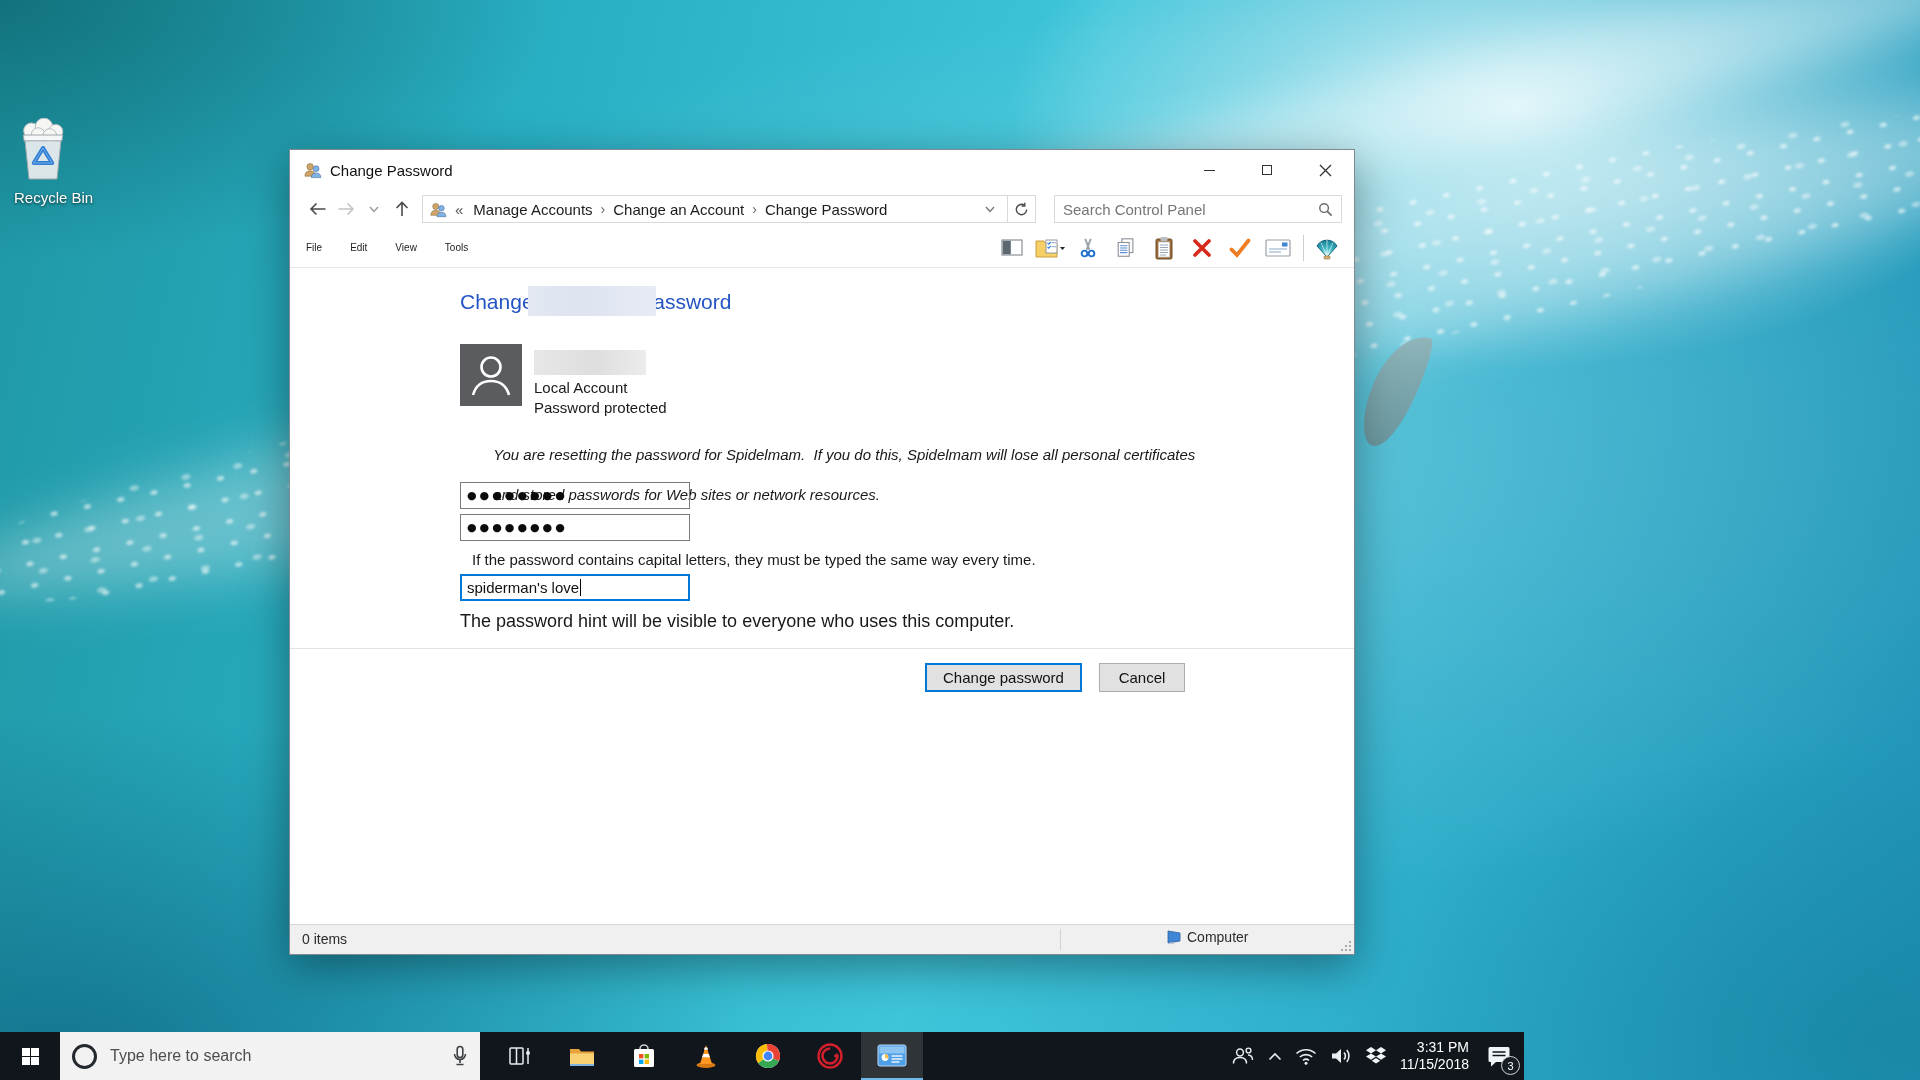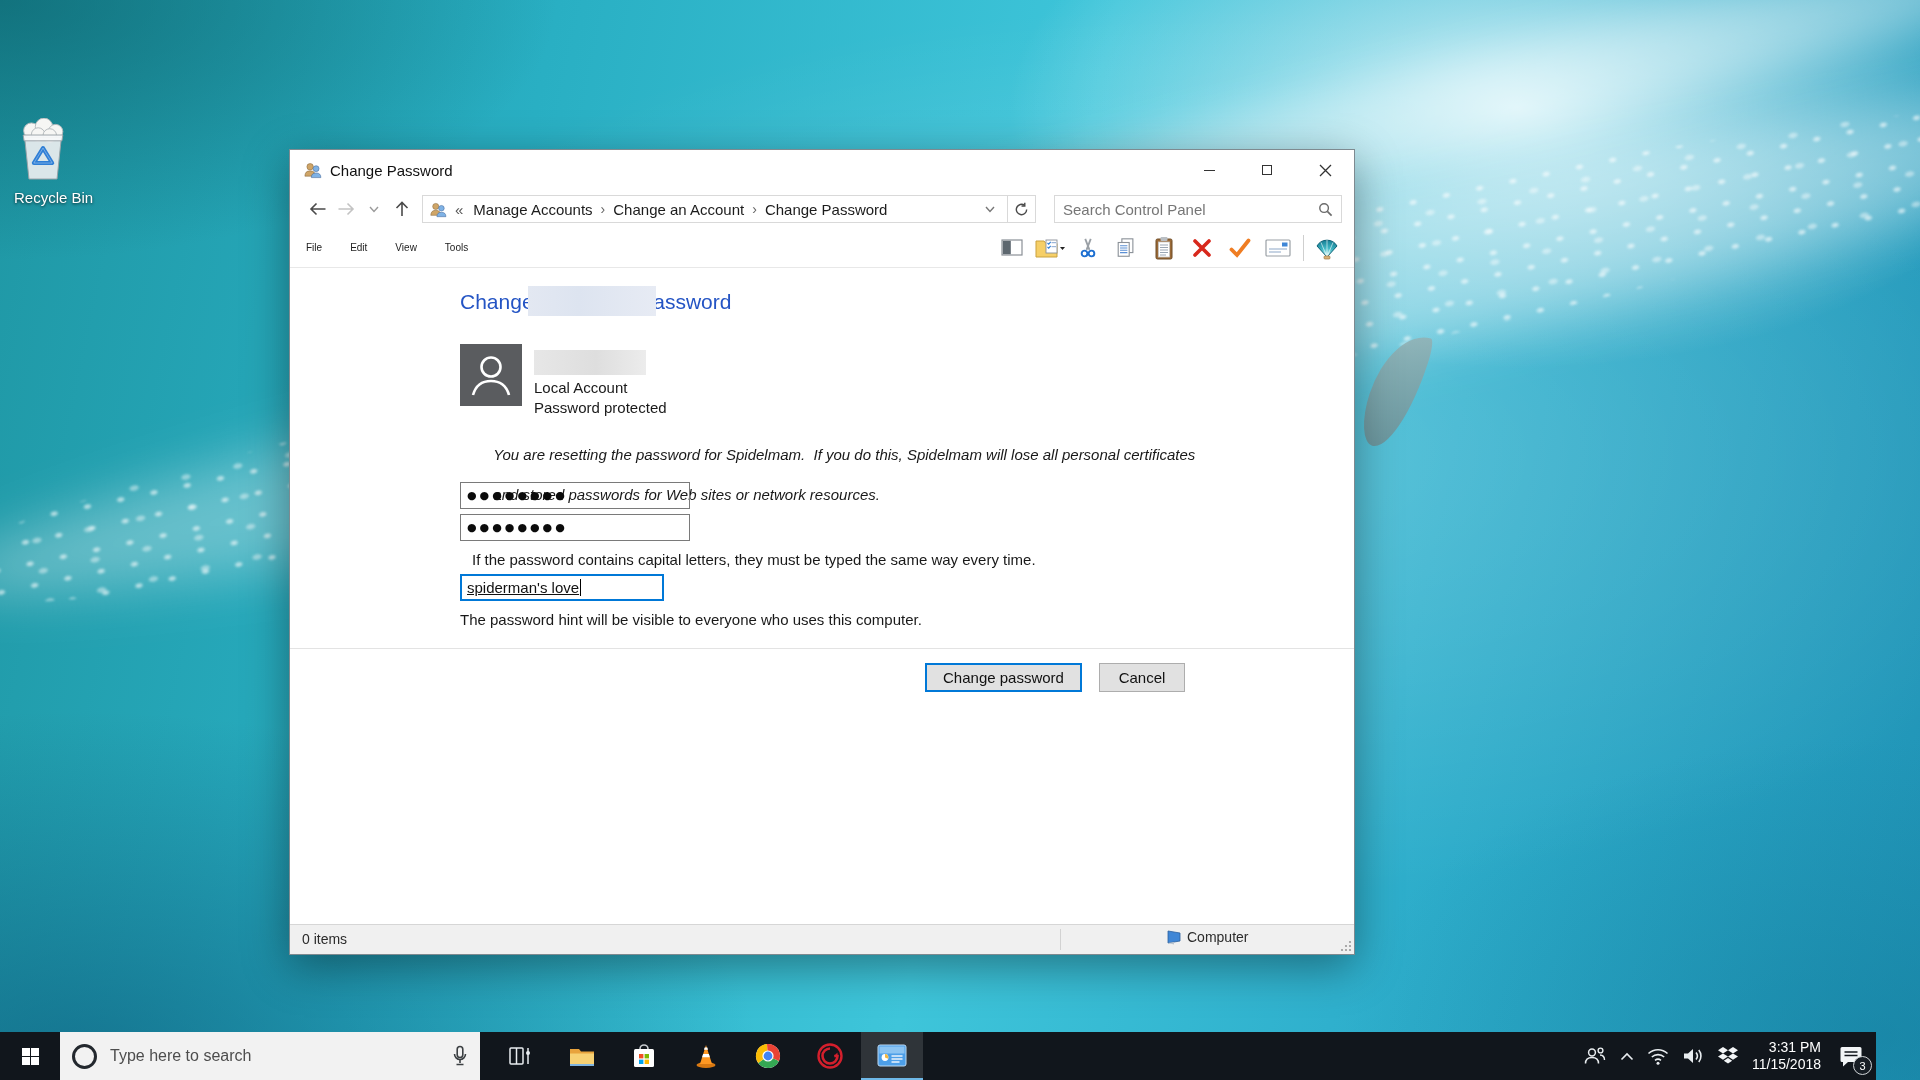--- a/index.html
+++ b/index.html
@@ -80,40 +80,40 @@
   .blur-box-name { position:absolute; left:244px; top:82px; width:112px; height:25px;
     background:linear-gradient(90deg,#e7e7e7,#dedede 55%,#ececec); }
   .acct-line1 { position:absolute; left:244px; top:111px; font-size:15px; color:#191919; }
   .acct-line2 { position:absolute; left:244px; top:131px; font-size:15px; color:#191919; }
   .warning { position:absolute; left:170px; top:157px; font-size:15px; color:#191919; line-height:20px; white-space:pre-wrap;font-style:italic; }
   .pwd-field { position:absolute; left:170px; width:230px; height:27px; border:1px solid #7a7a7a;
     display:flex; align-items:center; padding:0 6px; font-family:"DejaVu Sans",sans-serif;
     font-size:11px; letter-spacing:3px; color:#0b0b0b; }
   .pwd1 { top:214px; } .pwd2 { top:246px; }
   .note-capital { position:absolute; left:170px; top:283px; font-size:15px; color:#191919;margin-left:12px; }
-  .hint-field { position:absolute; left:170px; top:306px; width:204px; height:27px; border:2px solid #0078d7;
-    display:flex; align-items:center; padding:0 5px; font-size:15px; color:#111;text-decoration:underline; }
+  .hint-field { position:absolute; left:170px; top:306px; width:230px; height:27px; border:2px solid #0078d7;
+    display:flex; align-items:center; padding:0 5px; font-size:15px; color:#111; }
   .caret { width:1px; height:17px; background:#000; margin-left:1px; }
-  .note-hint { position:absolute; left:170px; top:343px; font-size:15px; color:#191919; }
+  .note-hint { position:absolute; left:170px; top:343px; font-size:18px; color:#191919; }
   .content-divider { position:absolute; left:0; top:380px; width:100%; height:1px; background:#e3e3e3; }
   .btn { position:absolute; top:395px; height:29px; display:flex; align-items:center; justify-content:center;
     font-size:15px; color:#111; background:#e1e1e1; }
   .btn-primary { left:635px; width:157px; border:2px solid #0078d7; }
   .btn-cancel { left:809px; width:86px; border:1px solid #adadad; }
 
   
   .statusbar { position:absolute; left:0; bottom:0; width:100%; height:30px; background:#f0f0f0;
     border-top:1px solid #d6d6d6; font-size:14px; color:#2b2b2b; }
   .status-items { position:absolute; left:12px; top:6px; }
   .status-div { position:absolute; left:770px; top:4px; width:1px; height:21px; background:#d2d2d2; }
   .status-computer { position:absolute; left:876px; top:4px; display:flex; align-items:center; gap:5px; }
   .status-grip { position:absolute; right:2px; bottom:2px; }
 
   
-  .taskbar { position:absolute; left:0; bottom:0; width:1876px; height:48px; background:#11161c; display:flex; }
+  .taskbar { position:absolute; left:0; bottom:0; width:1524px; height:48px; background:#11161c; display:flex; }
   .start-btn { width:60px; height:48px; display:flex; align-items:center; justify-content:center; }
   .win-logo { width:17px; height:17px; display:grid; grid-template-columns:8px 8px; grid-template-rows:8px 8px; gap:1px; }
   .win-logo span { background:#fff; }
   .tb-search { width:420px; height:48px; background:#f2f2f2; display:flex; align-items:center; padding:0 12px; }
   .cortana-ring { width:25px; height:25px; border:3px solid #23282e; border-radius:50%; margin-right:13px; flex:none; }
   .tb-search input { flex:1; border:none; outline:none; background:transparent; font-size:16px; color:#333;
     font-family:"Liberation Sans",sans-serif; }
   .tb-search input::placeholder { color:#4d4d4d; }
   .tb-apps { position:absolute; left:489px; top:0; display:flex; height:48px; }
   .tb-app { width:62px; height:48px; display:flex; align-items:center; justify-content:center; }

